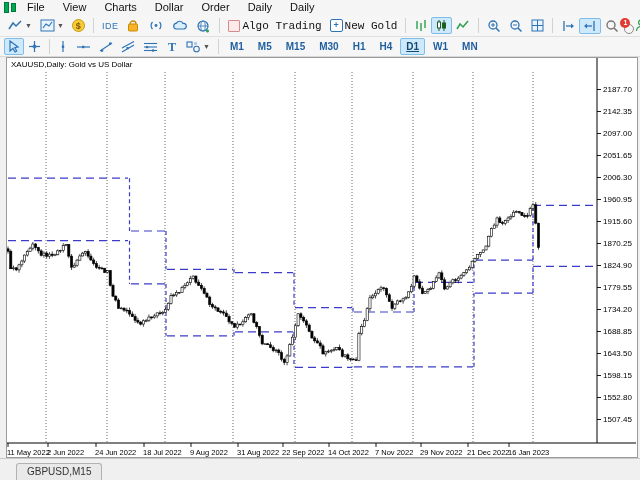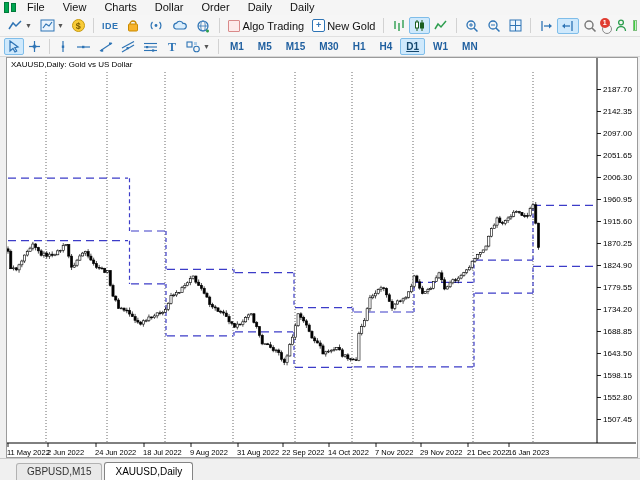--- a/index.html
+++ b/index.html
@@ -11,22 +11,22 @@
   .logo i{display:block;width:3px;height:9px;background:#00a650;border:1px solid #007a3a;}
   .logo i:last-child{height:7px;margin-bottom:1px;}
   
   .tb{position:absolute;left:0;width:640px;display:flex;align-items:center;background:#f6f6f6;box-sizing:border-box;}
   .tb1{top:15px;height:22px;border-bottom:1px solid #e0e0e0;padding-left:4px;}
   .tb2{top:37px;height:20px;border-bottom:1px solid #d8d8d8;padding-left:4px;}
   .sep{width:1px;height:15px;background:#d2d2d2;margin:0 4px;flex:0 0 1px;}
   .btn{display:flex;align-items:center;gap:2px;padding:1px 3px;border:1px solid transparent;border-radius:2px;}
   .btn.sel{background:#cfe9fc;border-color:#7fbde9;}
   .caret{font-size:7px;color:#555;line-height:7px;}
-  .lbl{font-size:11px;color:#111;white-space:nowrap;}
-  .ide{font-size:9px;font-weight:bold;color:#2e74b5;letter-spacing:0.5px;}
+  .lbl{font-size:11px;color:#111;white-space:nowrap;font-family:Liberation Mono, monospace;}
+  .ide{font-size:9px;font-weight:normal;color:#2e74b5;letter-spacing:0.5px;}
   .coin{width:13px;height:13px;border-radius:50%;background:#f8cb37;border:1px solid #c79a10;color:#7a5b00;font-size:9px;font-weight:bold;display:flex;align-items:center;justify-content:center;box-sizing:border-box;}
   .algochk{width:10px;height:10px;background:#fdeaea;border:1px solid #d98a8a;border-radius:1px;}
   .newordico{width:11px;height:11px;border:1px solid #2e74b5;border-radius:2px;color:#2e74b5;font-size:9px;line-height:9px;font-weight:bold;display:flex;align-items:center;justify-content:center;background:#fff;}
   .noti{position:relative;width:16px;height:14px;}
   .noti-circle{position:absolute;left:0;bottom:0;width:10px;height:10px;border-radius:50%;border:1.5px solid #8a8a8a;box-sizing:border-box;}
   .noti-badge{position:absolute;right:0;top:0;min-width:10px;height:10px;border-radius:5px;background:#e03c31;color:#fff;font-size:7px;line-height:10px;text-align:center;font-weight:bold;}
   .connbar{width:26px;height:9px;border:1px solid #7fbf7f;background:linear-gradient(to right,#3ecf3e 0 72%,#cdeccd 72%);margin:0 3px 0 2px;}
   .tf{font-size:10px;font-weight:bold;color:#1f5f9f;padding:1px 5px;border:1px solid transparent;border-radius:2px;margin:0 1px;line-height:13px;}
   .tf.sel{background:#cfe9fc;border-color:#7fbde9;color:#14486e;text-decoration:underline;}
   .ico{display:flex;align-items:center;justify-content:center;}
@@ -815,19 +815,18 @@
           <line x1="502" y1="385" x2="502" y2="389" stroke="#000000" stroke-width="0.9"></line>
           <text x="501" y="397" font-size="7.5" fill="#000" font-family="Liberation Sans, sans-serif">16 Jan 2023</text>
         </g>
         <g>
           <text x="4" y="9" font-size="8" fill="#000" font-family="Liberation Sans, sans-serif">XAUUSD,Daily: Gold vs US Dollar</text>
         </g>
       </svg>
   </div>
 
   <div class="tabbar">
-    <span id="tabs" style="display:flex;align-items:center">
+    <span id="tabs" style="display:flex;align-items:flex-start">
         <span class="tab">GBPUSD,M15</span>
-        <span class="tab active">XAUUSD,Daily</span>
       </span>
   </div>
 
 </div>
 
 </body></html>

